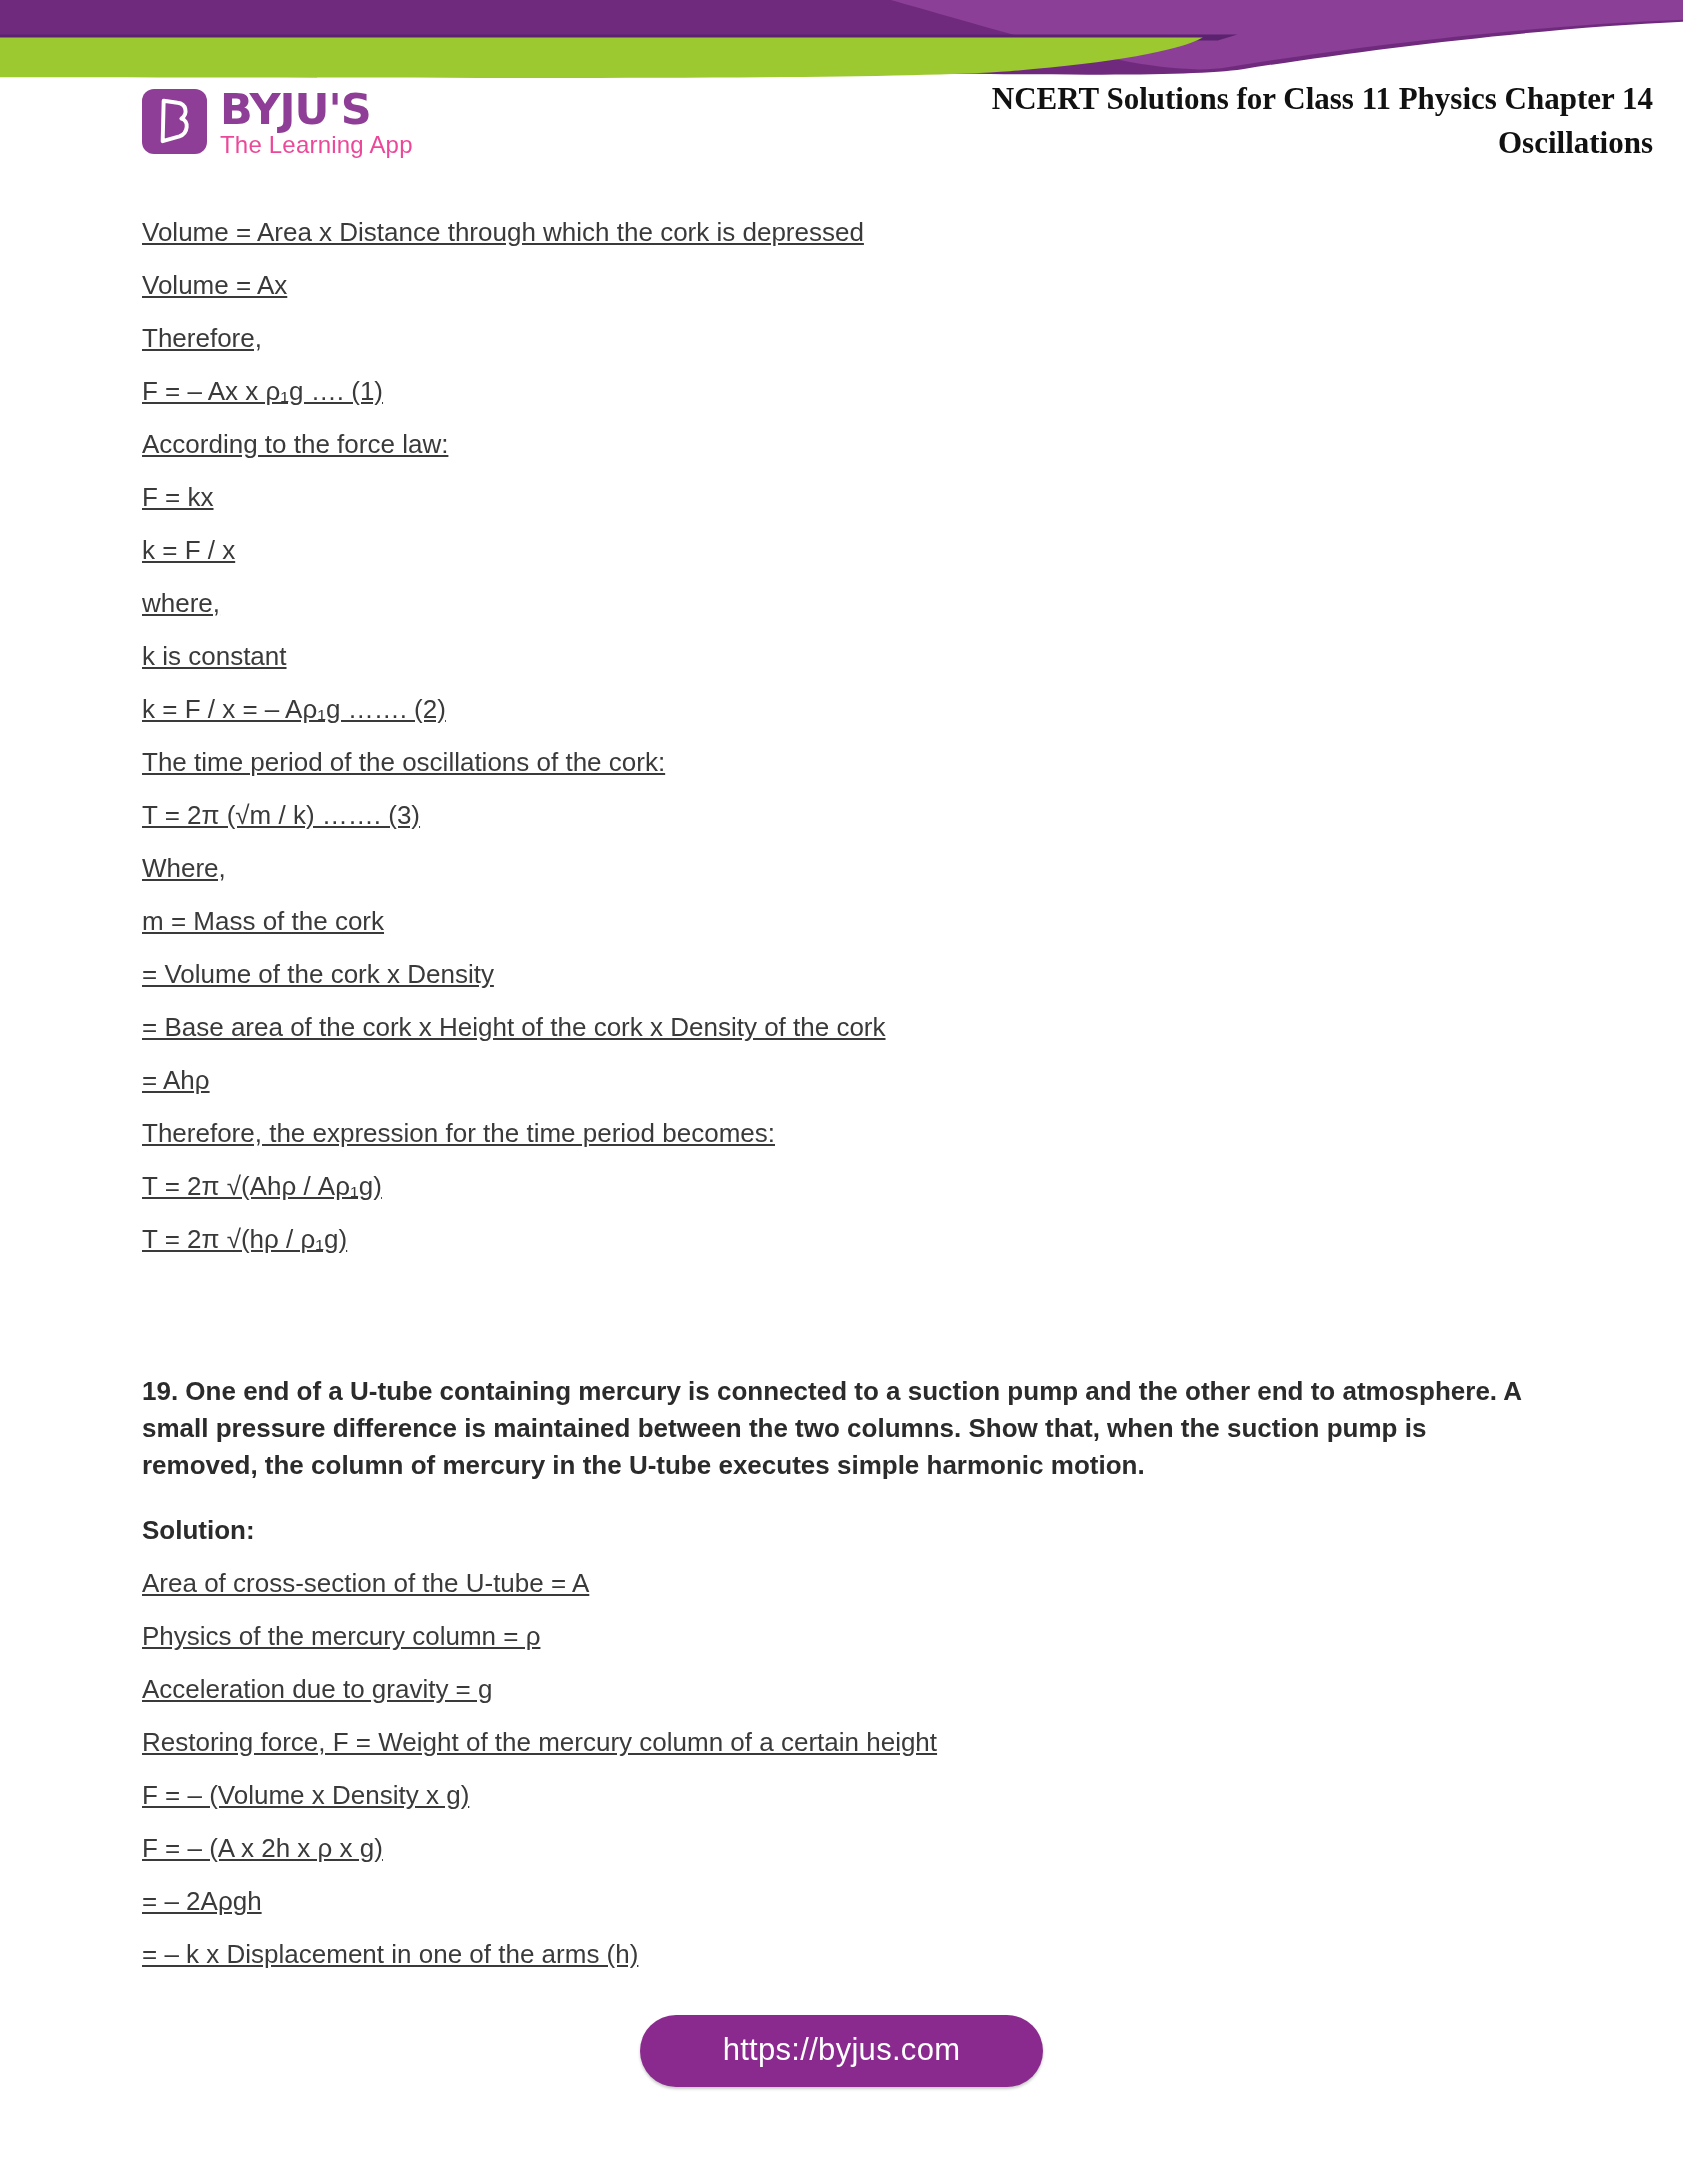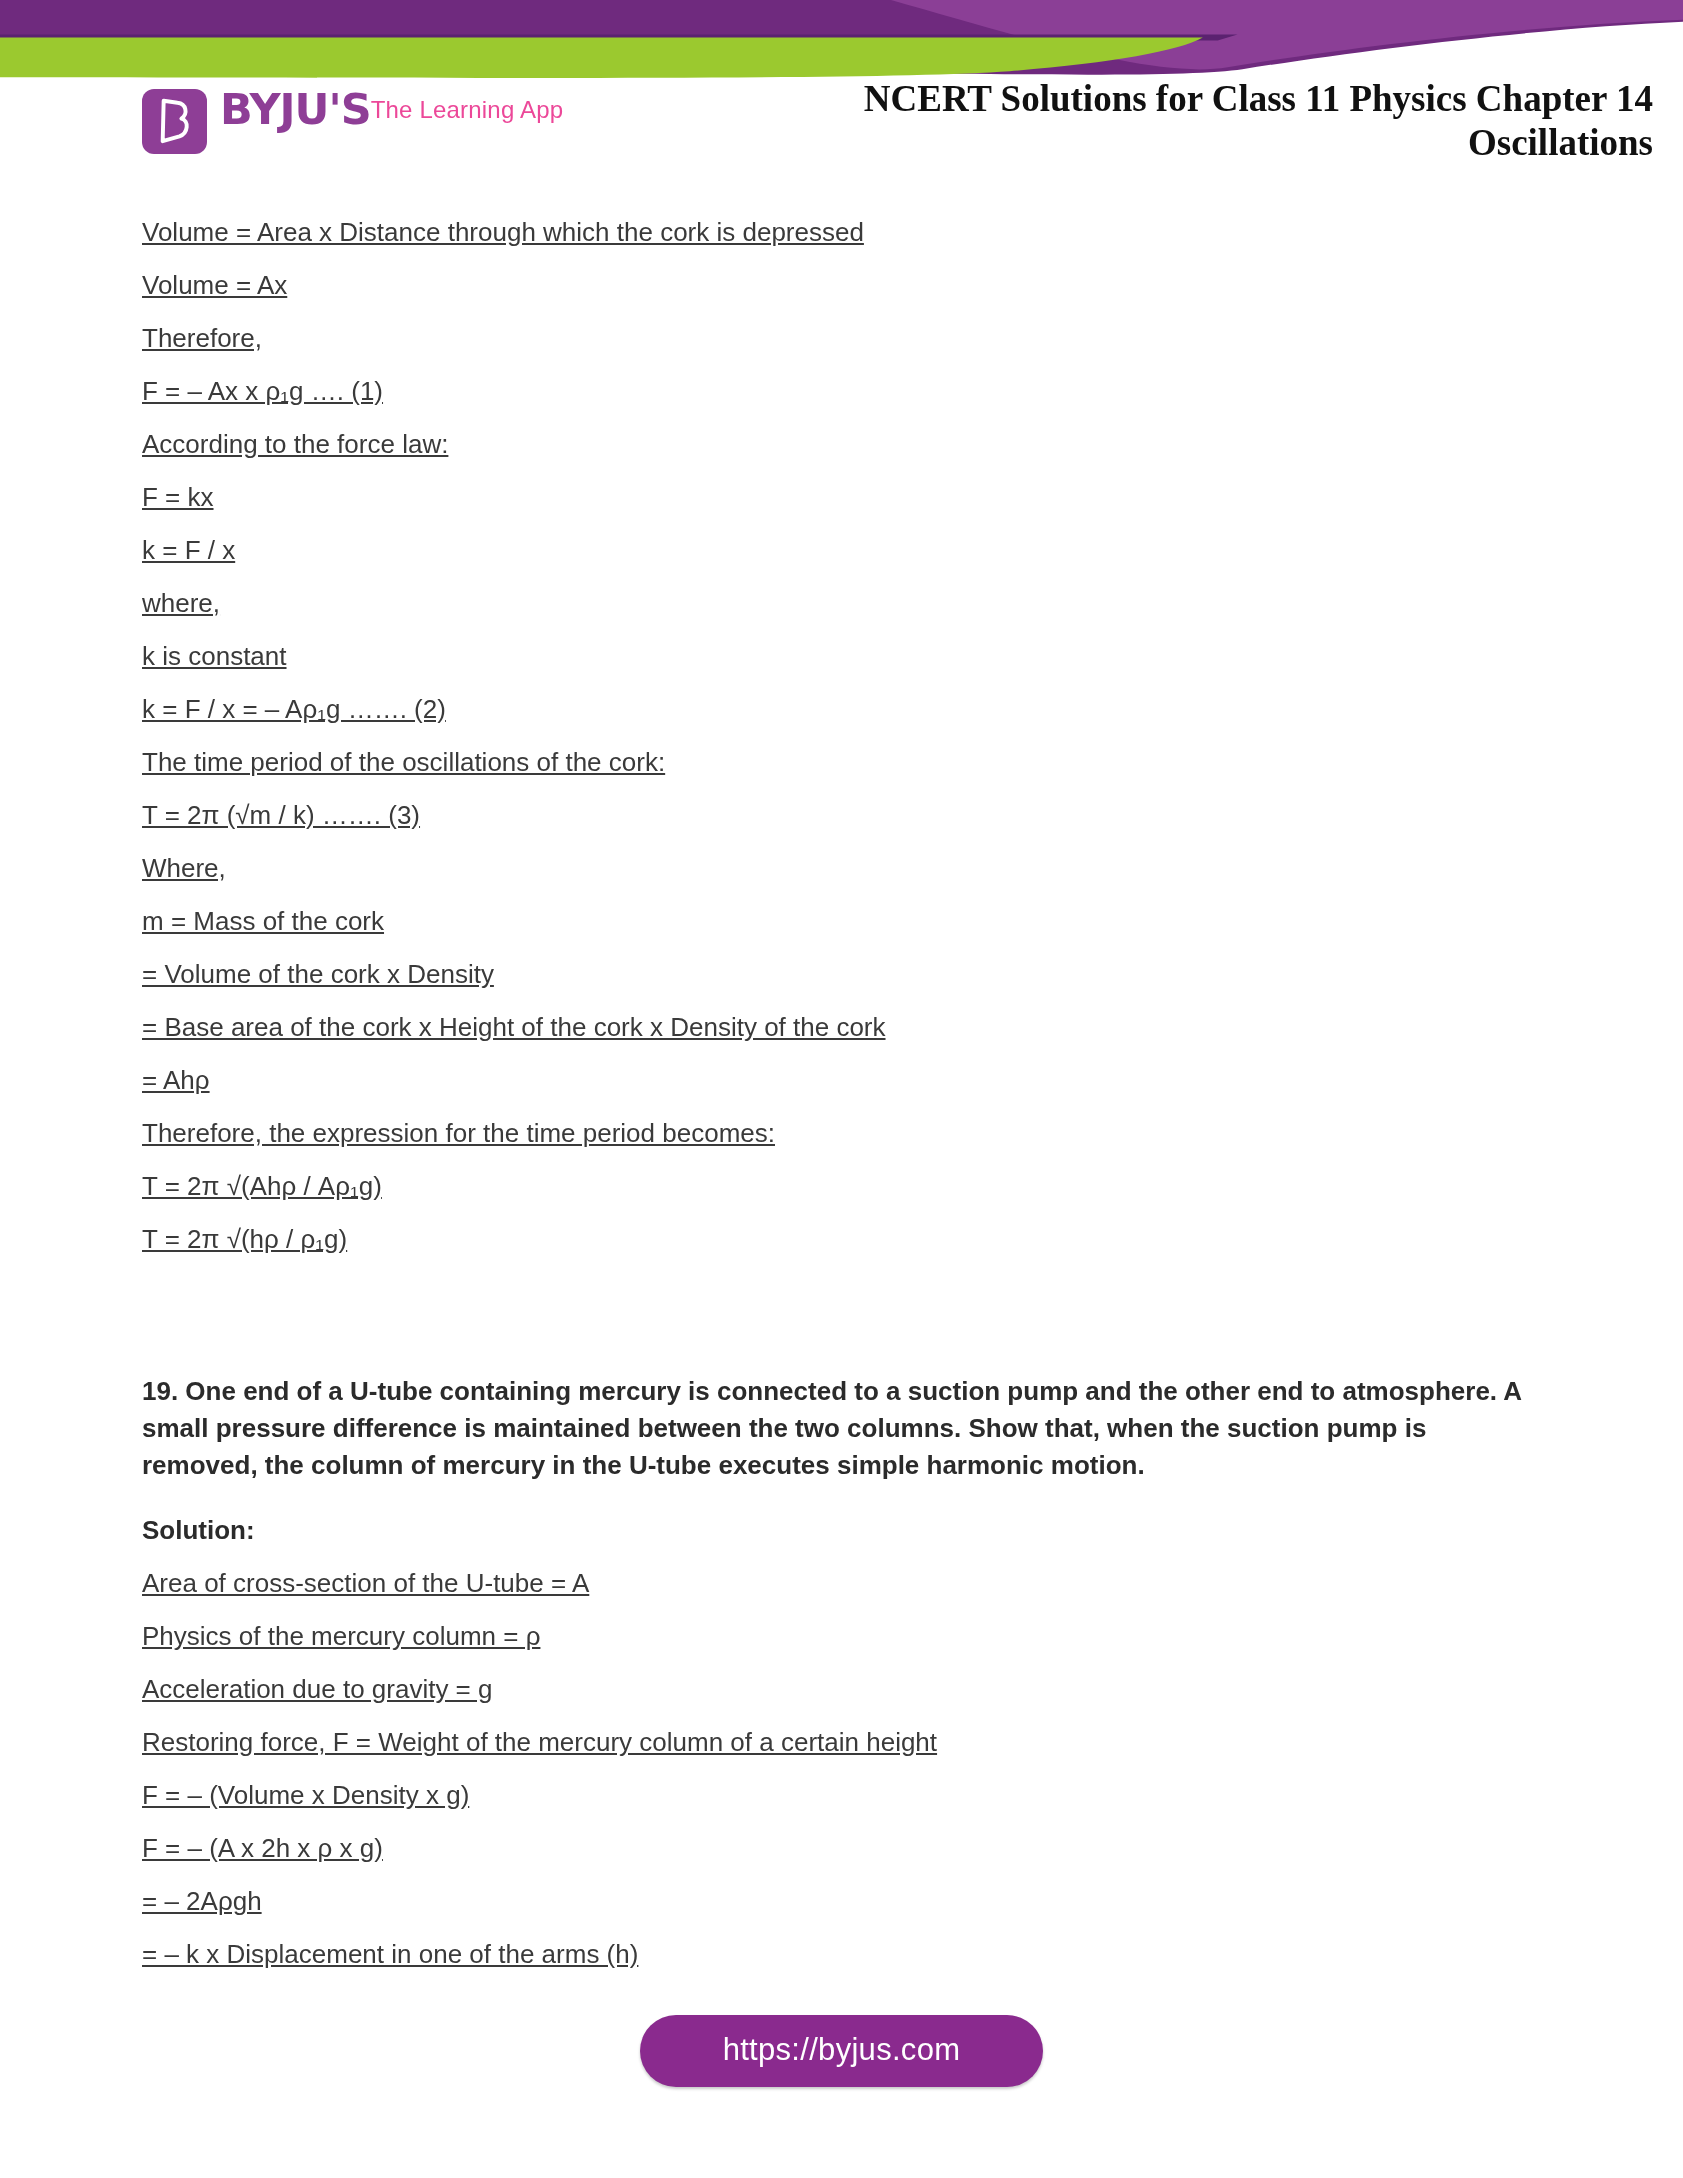--- a/index.html
+++ b/index.html
@@ -53,23 +53,22 @@
     border-radius: 12px;
     background: #8E3E96;
     position: relative;
     flex: 0 0 auto;
     margin-top: 2px;
   }
   .logo-mark svg { display:block; }
   .logo-text {
     margin-left: 13px;
     display: flex;
-    flex-direction: row;
+    flex-direction: column;
     justify-content: flex-start;
-    align-items: center;
   }
   .logo-word {
     font-family: "DejaVu Sans", sans-serif;
     font-weight: bold;
     font-size: 43px;
     letter-spacing: -1px;
     color: #8E3E96;
     line-height: 44px;
   }
   .logo-tag {
@@ -83,21 +82,21 @@
 
   
   .doc-title {
     position: absolute;
     right: 30px;
     top: 77px;
     width: 990px;
     text-align: right;
     font-family: "Liberation Serif", serif;
     font-weight: bold;
-    font-size: 37px;
+    font-size: 31px;
     color: #111111;
     line-height: 44px;
   }
   .doc-title .line2 { display: block; }
 
   
   .content {
     position: absolute;
     left: 142px;
     top: 206px;

